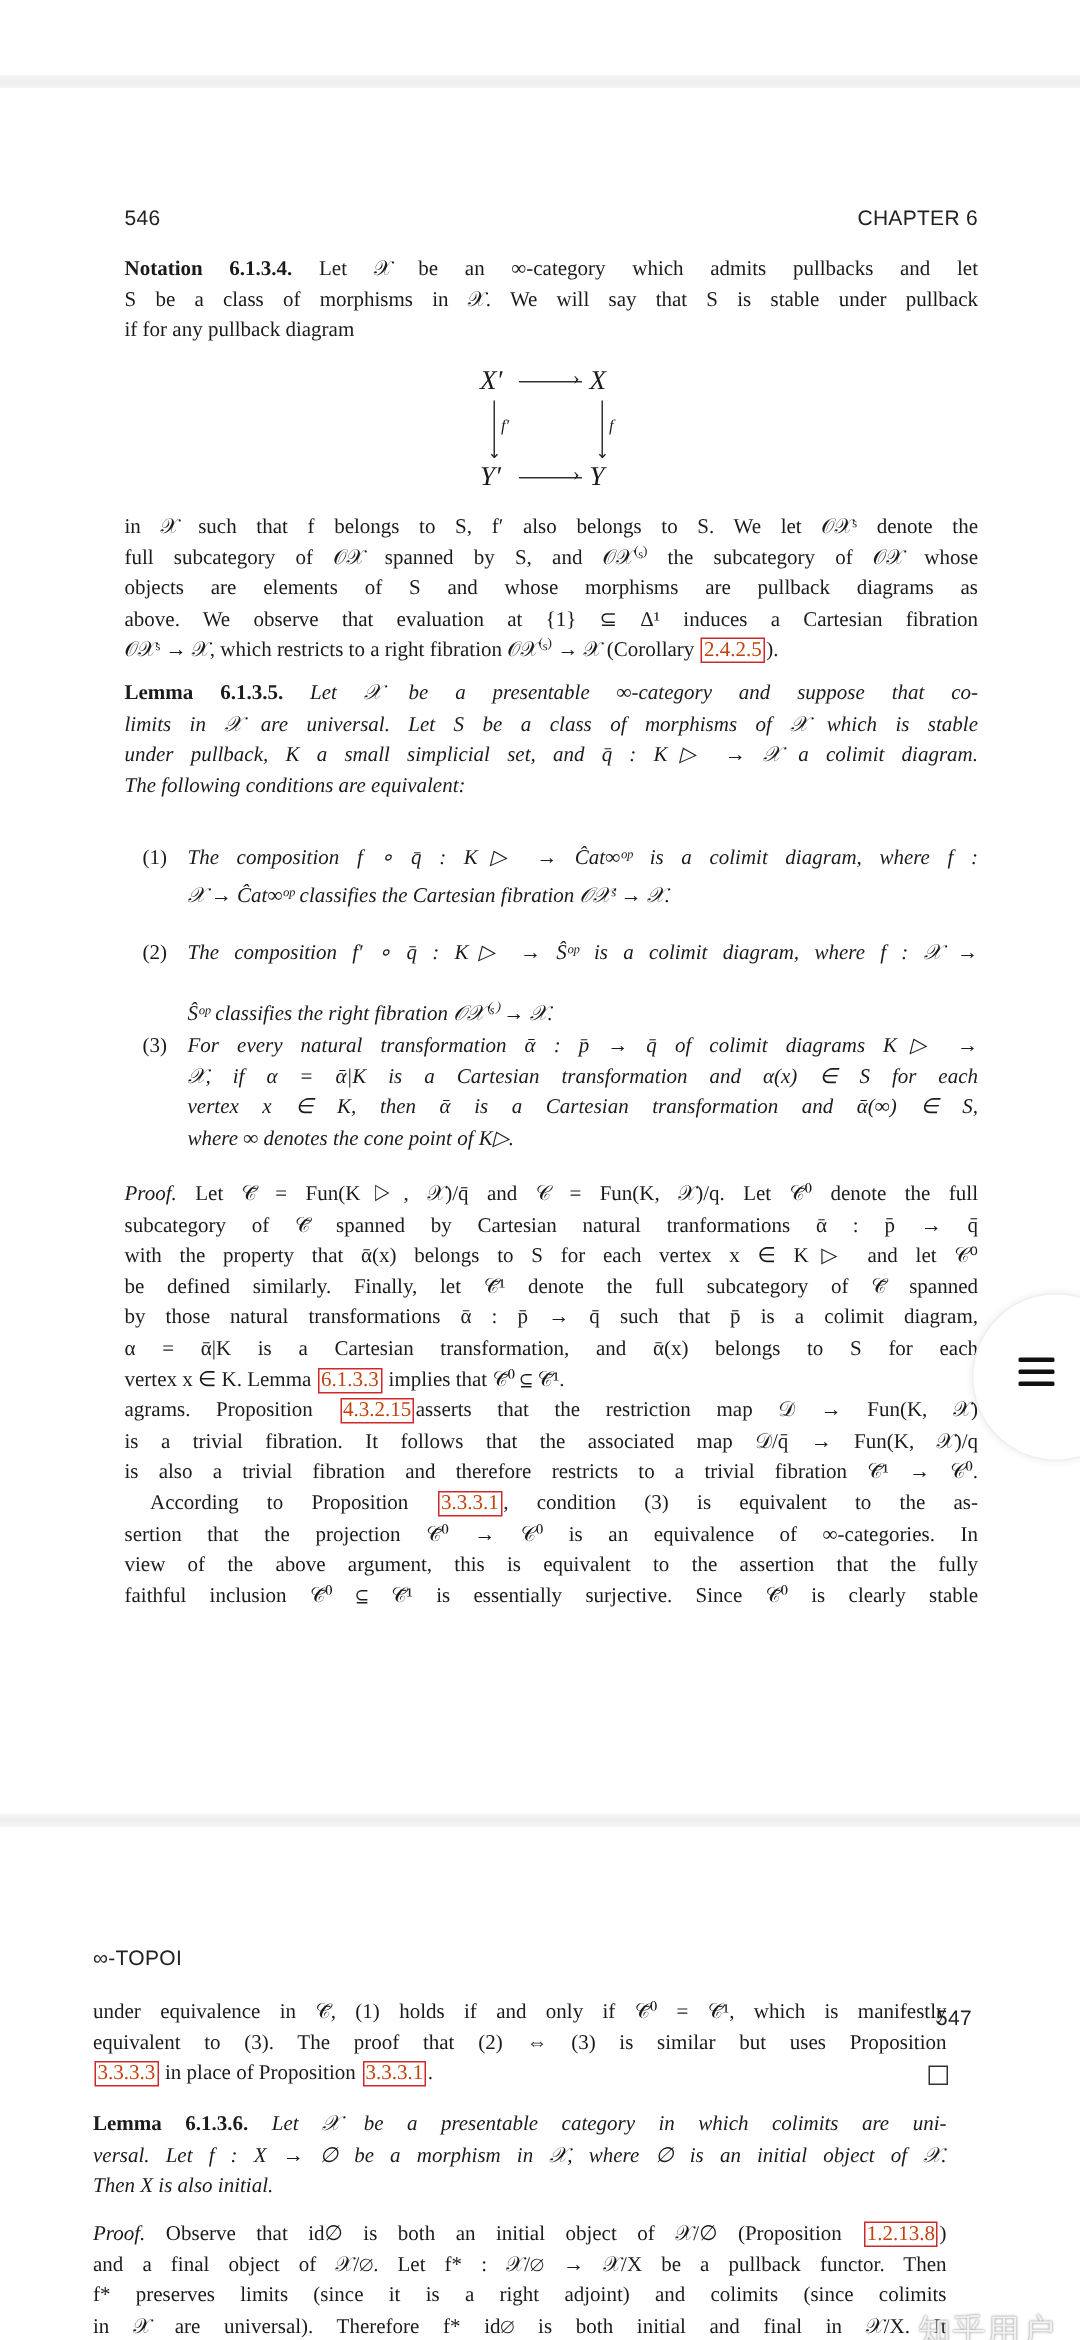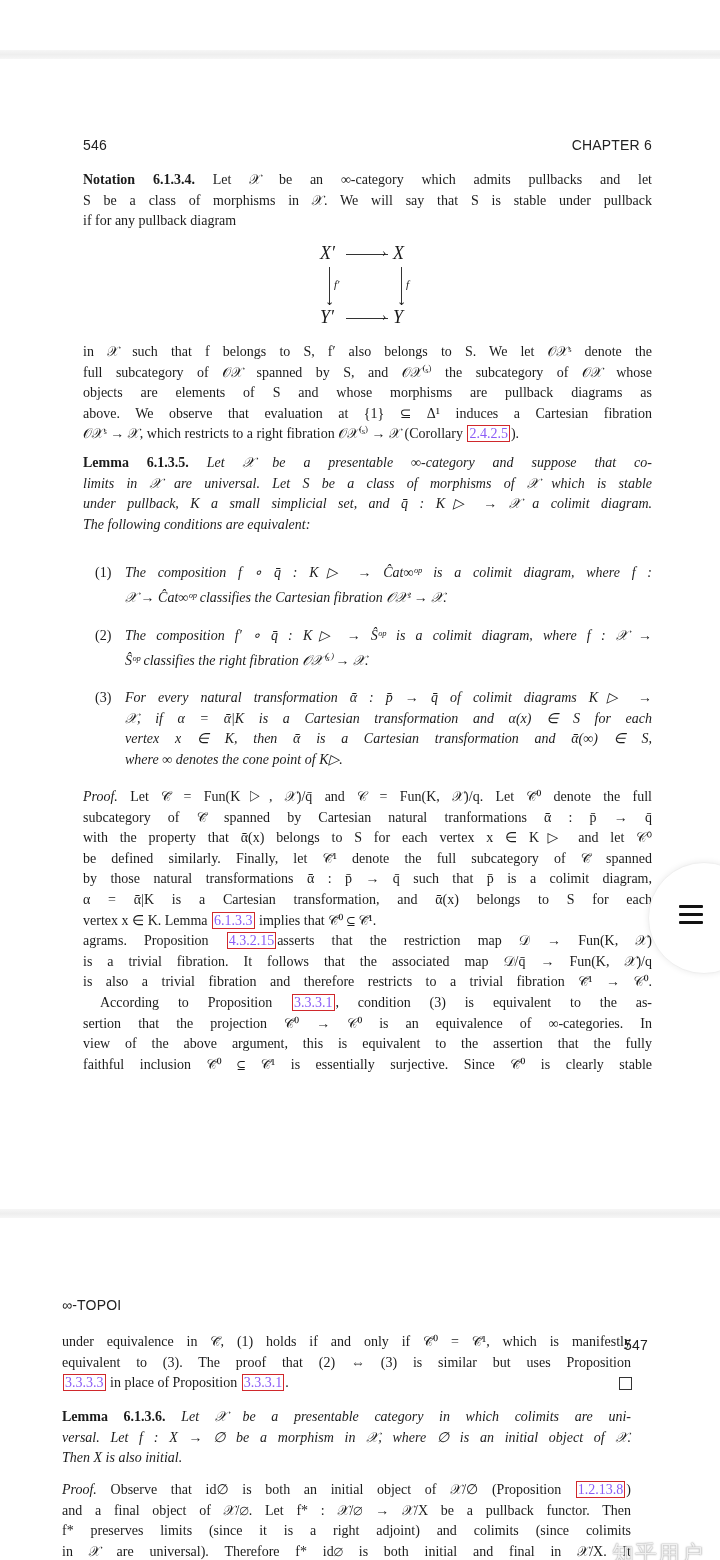--- a/index.html
+++ b/index.html
@@ -22,21 +22,21 @@
     position:absolute; font-family:Liberation Serif, serif;
     font-size:14px; line-height:20.6px; color:#1b1b1b;
     text-align:justify; hyphens:auto;
   }
   .line { display:block; white-space:nowrap; text-align:justify; text-align-last:justify; }
   .line.last { text-align-last:left; }
   .b { font-weight:bold; }
   .i { font-style:italic; }
   .ref {
     border:1.5px solid #d0282c; padding:0 1px; margin:0 1px;
-    color:#8b5cf6; cursor:pointer;
+    color:#c2410c; cursor:pointer;
   }
   .indent { text-indent:17px; }
   .item { position:relative; padding-left:42px; }
   .item .num { position:absolute; left:12px; top:0; font-style:normal; }
   .qed {
     position:absolute; width:11px; height:11px; border:1px solid #333;
   }
   .diagram { position:absolute; left:318px; top:243px; width:100px; height:88px;
     font-family:"Liberation Serif", serif; font-style:italic; font-size:18px; }
   .diagram span { position:absolute; }
@@ -106,21 +106,21 @@
     <div class="item">
       <span class="num">(1)</span>
       <span class="line">The composition f ∘ q̄ : K▷ → Ĉat∞ᵒᵖ is a colimit diagram, where f :</span>
       <span class="line last" style="margin-top:4px;">𝒳 → Ĉat∞ᵒᵖ classifies the Cartesian fibration 𝒪𝒳ˢ → 𝒳.</span>
     </div>
   </div>
   <div class="text i" style="left:83px;top:567px;width:569px;">
     <div class="item">
       <span class="num">(2)</span>
       <span class="line">The composition f′ ∘ q̄ : K▷ → Ŝᵒᵖ is a colimit diagram, where f : 𝒳 →</span>
-      <span class="line last" style="margin-top:4px;">Ŝᵒᵖ classifies the right fibration 𝒪𝒳⁽ˢ⁾ → 𝒳.</span>
+      <span class="line last" style="margin-top:20px;">Ŝᵒᵖ classifies the right fibration 𝒪𝒳⁽ˢ⁾ → 𝒳.</span>
     </div>
   </div>
   <div class="text i" style="left:83px;top:629px;width:569px;">
     <div class="item">
       <span class="num">(3)</span>
       <span class="line">For every natural transformation ᾱ : p̄ → q̄ of colimit diagrams K▷ →</span>
       <span class="line">𝒳, if α = ᾱ|K is a Cartesian transformation and α(x) ∈ S for each</span>
       <span class="line">vertex x ∈ K, then ᾱ is a Cartesian transformation and ᾱ(∞) ∈ S,</span>
       <span class="line last">where ∞ denotes the cone point of K▷.</span>
     </div>

